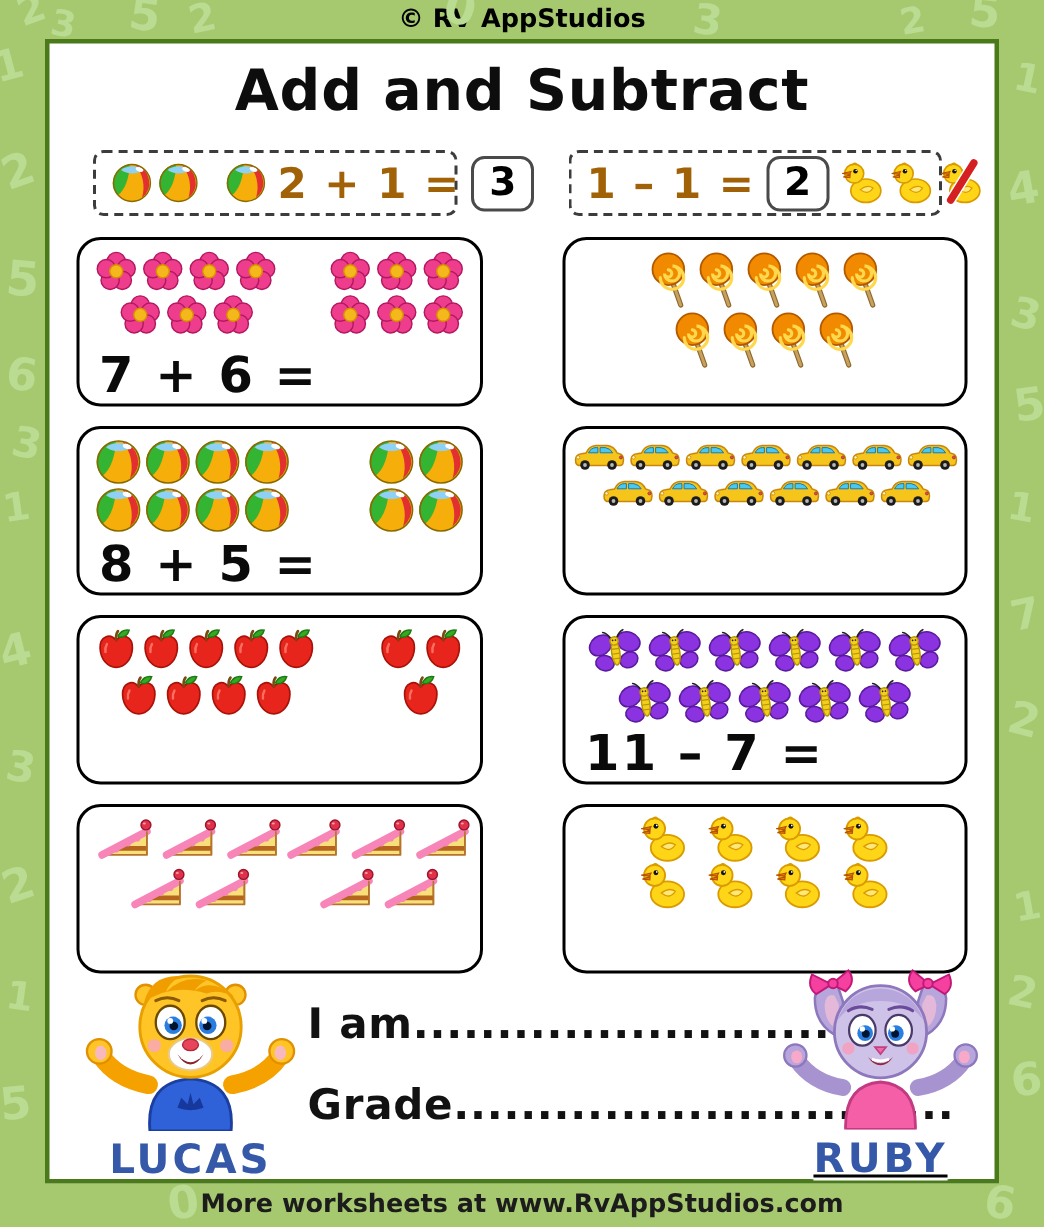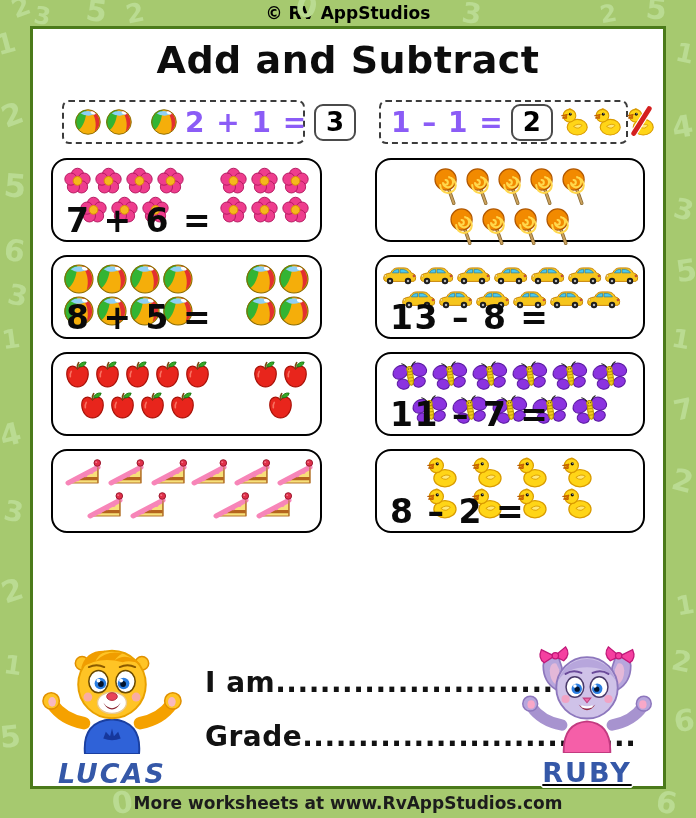--- a/index.html
+++ b/index.html
@@ -11,28 +11,28 @@
   .panel{position:absolute;left:30px;top:26px;width:636px;height:763px;background:#fff;
          border:3px solid #4b7a1a;box-sizing:border-box;}
   .title{position:absolute;top:38px;left:0;width:100%;text-align:center;
          font-size:38px;font-weight:800;color:#0d0d0d;letter-spacing:.5px;}
   .example{position:absolute;top:100px;height:44px;border:2px dashed #3c3c3c;border-radius:7px;
            background:#fff;display:flex;align-items:center;padding:0 10px;gap:7px;box-sizing:border-box;}
   #example-add{left:62px;width:243px;}
   #example-sub{left:379px;width:249px;}
   .ex-icons{display:flex;align-items:center;gap:3px;}
   .ex-spacer{display:inline-block;width:11px;}
-  .eq{font-size:28px;font-weight:800;color:#8b5cf6;letter-spacing:1px;white-space:nowrap;}
+  .eq{font-size:28px;font-weight:800;color:#a16207;letter-spacing:1px;white-space:nowrap;}
   .answer-box{min-width:30px;height:33px;border:2.5px solid #4a4a4a;border-radius:9px;
               display:flex;align-items:center;justify-content:center;
               font-size:26px;font-weight:800;padding:0 4px;background:#fff;}
   .col{position:absolute;top:158px;display:flex;flex-direction:column;gap:13px;}
   #col-left{left:51px;width:271px;}
   #col-right{left:375px;width:270px;}
-  .problem-box{position:relative;height:84px;background:#fff;border:2.5px solid #000;
+  .problem-box{position:relative;height:113px;background:#fff;border:2.5px solid #000;
                border-radius:16px;box-sizing:border-box;}
   .groups{display:flex;justify-content:space-between;padding:6px 10px 0;}
   .groups.one{justify-content:center;}
   .group{display:flex;flex-direction:column;align-items:center;}
   .icon-row{display:flex;justify-content:center;align-items:flex-start;gap:2px;}
   .equation{position:absolute;left:13px;bottom:3px;font-size:33px;font-weight:800;
             color:#0a0a0a;letter-spacing:1.5px;line-height:1;}
   .answer-blank{position:absolute;right:14px;bottom:6px;width:60px;height:34px;}
   .icon svg{display:block;}
   .icon-flower svg{width:29px;height:29px;}
@@ -49,21 +49,21 @@
   [data-icon="lollipop"] .icon-row{gap:6px;}
   [data-icon="cake"] .icon-row{gap:3px;}
   [data-icon="car"] .icon-row{gap:1px;}
   [data-icon="butterfly"] .icon-row{gap:1px;}
   [data-icon="beachball"] .icon-row{gap:1px;}
   [data-icon="apple"] .icon-row{gap:1px;}
   .crossed{position:relative;display:inline-block;}
   .slash{position:absolute;left:50%;top:-4px;bottom:-2px;width:5px;margin-left:-2px;
          background:#d42020;border-radius:3px;transform:rotate(32deg);box-shadow:0 0 0 1px #fff;}
   .character{position:absolute;display:flex;flex-direction:column;align-items:center;gap:0px;}
-  #lucas{left:23px;top:642px;width:178px;font-style:italic;}
+  #lucas{left:38px;top:642px;width:178px;}
   #ruby{left:503px;top:645px;width:168px;text-decoration:underline;}
   .char-name{font-size:27px;font-weight:800;color:#3558a8;letter-spacing:2px;
              text-shadow:-2px 0 #fff,2px 0 #fff,0 -2px #fff,0 2px #fff,
                          -1px -1px #fff,1px 1px #fff,1px -1px #fff,-1px 1px #fff;}
   .sig-line{position:absolute;left:205px;font-size:28px;font-weight:700;color:#121212;letter-spacing:.5px;}
   #sig-iam{top:666px;}
   #sig-grade{top:720px;}
   .footer{position:absolute;top:793px;left:0;width:100%;text-align:center;
           font-size:17px;font-weight:700;color:#1c1c1c;}
 </style>
@@ -983,21 +983,20 @@
                   <circle cx="13.5" cy="24" r="1.9" fill="#b8b8b8"></circle>
     <circle cx="40.5" cy="24" r="4.8" fill="#1c1c1c"></circle>
                   <circle cx="40.5" cy="24" r="1.9" fill="#b8b8b8"></circle>
     <circle cx="6.6" cy="16.4" r="1.7" fill="#fff3bd" stroke="#c8860a" stroke-width="0.8"></circle>
     <circle cx="49.4" cy="16.4" r="1.5" fill="#e05050" stroke="#a03030" stroke-width="0.8"></circle>
                 </svg>
               </span>
             </div>
           </div>
         </div>
-        <div class="equation">13 – 8 =</div>
         <div class="answer-blank"></div>
       </div>
       <div class="problem-box" data-icon="butterfly">
         <div class="groups one">
           <div class="group">
             <div class="icon-row">
               <span class="icon icon-butterfly">
                 <svg viewBox="0 0 46 42">
                   <g transform="rotate(-8 23 21)">
     <g fill="#8b33e0" stroke="#5a1aa0" stroke-width="1.3">
@@ -1312,21 +1311,20 @@
     <path d="M1.6 10.4 L9.6 8.6 L8.4 11.2 Z" fill="#f07a00" stroke="#b35200" stroke-width="1"></path>
     <path d="M2.6 13.6 L8.8 11.6 L8.6 14.2 Z" fill="#f07a00" stroke="#b35200" stroke-width="1"></path>
     <circle cx="13.6" cy="8.4" r="2" fill="#111"></circle>
                   <circle cx="14.3" cy="7.7" r="0.7" fill="#fff"></circle>
     <path d="M18 25 q6.5 -5 11.5 -1.5 q-4.5 7 -11.5 1.5 Z" fill="#ffe878" stroke="#d99b00" stroke-width="1.1"></path>
                 </svg>
               </span>
             </div>
           </div>
         </div>
-        <div class="equation">8 – 2 =</div>
         <div class="answer-blank"></div>
       </div>
     </div>
 
   <div class="character" id="lucas">
     <span id="lucas-art">
 <svg viewBox="0 0 150 116" width="172" height="112">
   <path d="M46 84 Q24 80 13 64" stroke="#f5a100" stroke-width="13" fill="none" stroke-linecap="round"></path>
   <path d="M104 84 Q126 80 137 64" stroke="#f5a100" stroke-width="13" fill="none" stroke-linecap="round"></path>
   <circle cx="12" cy="61" r="8.5" fill="#ffc425" stroke="#e09000" stroke-width="1.6"></circle>

